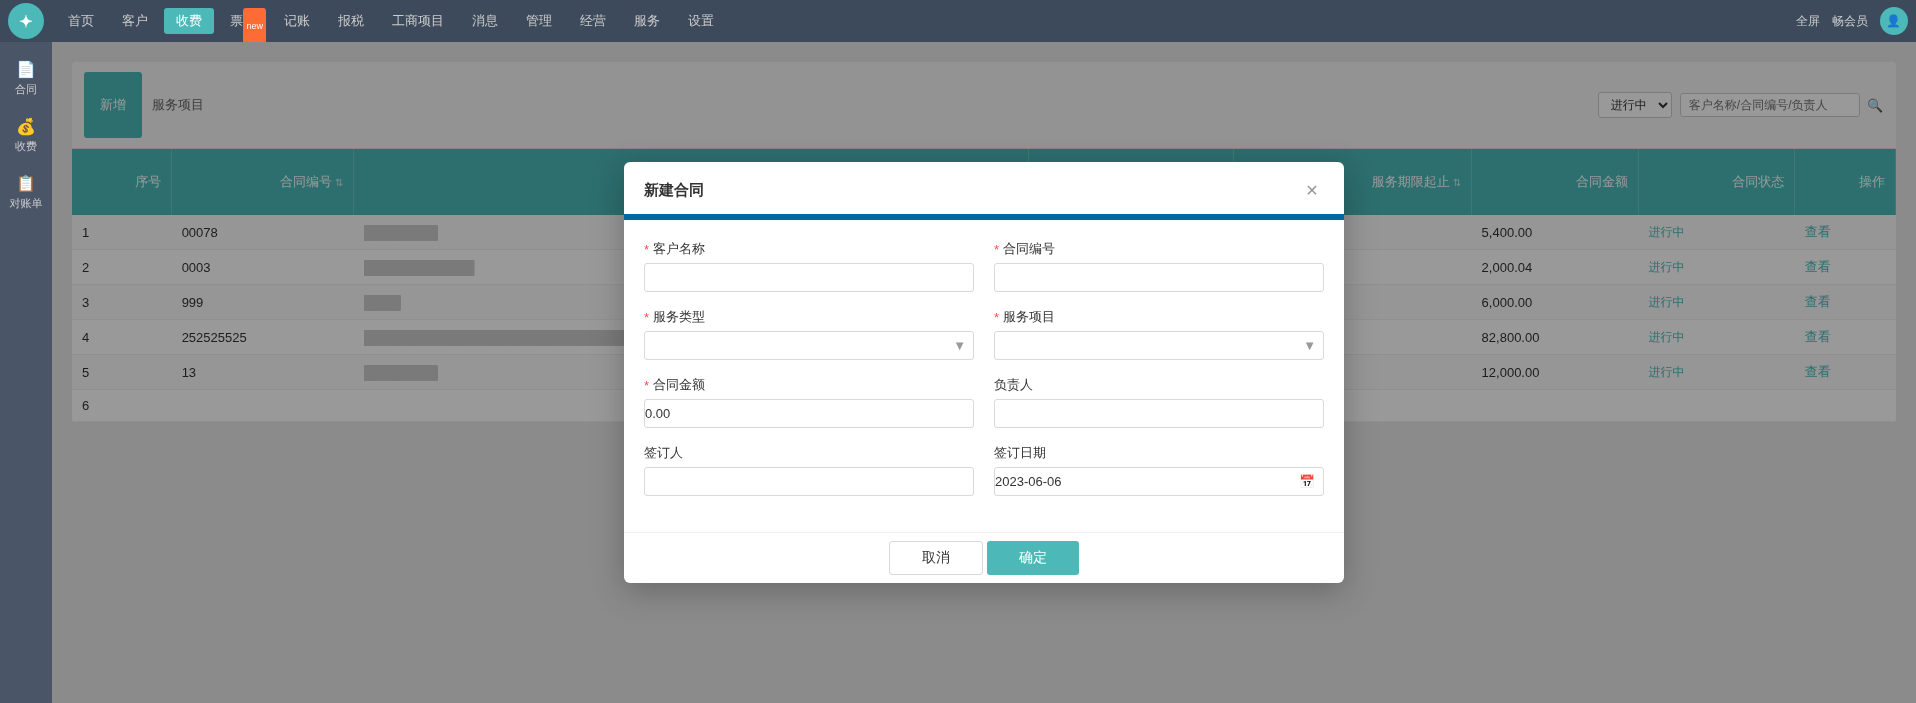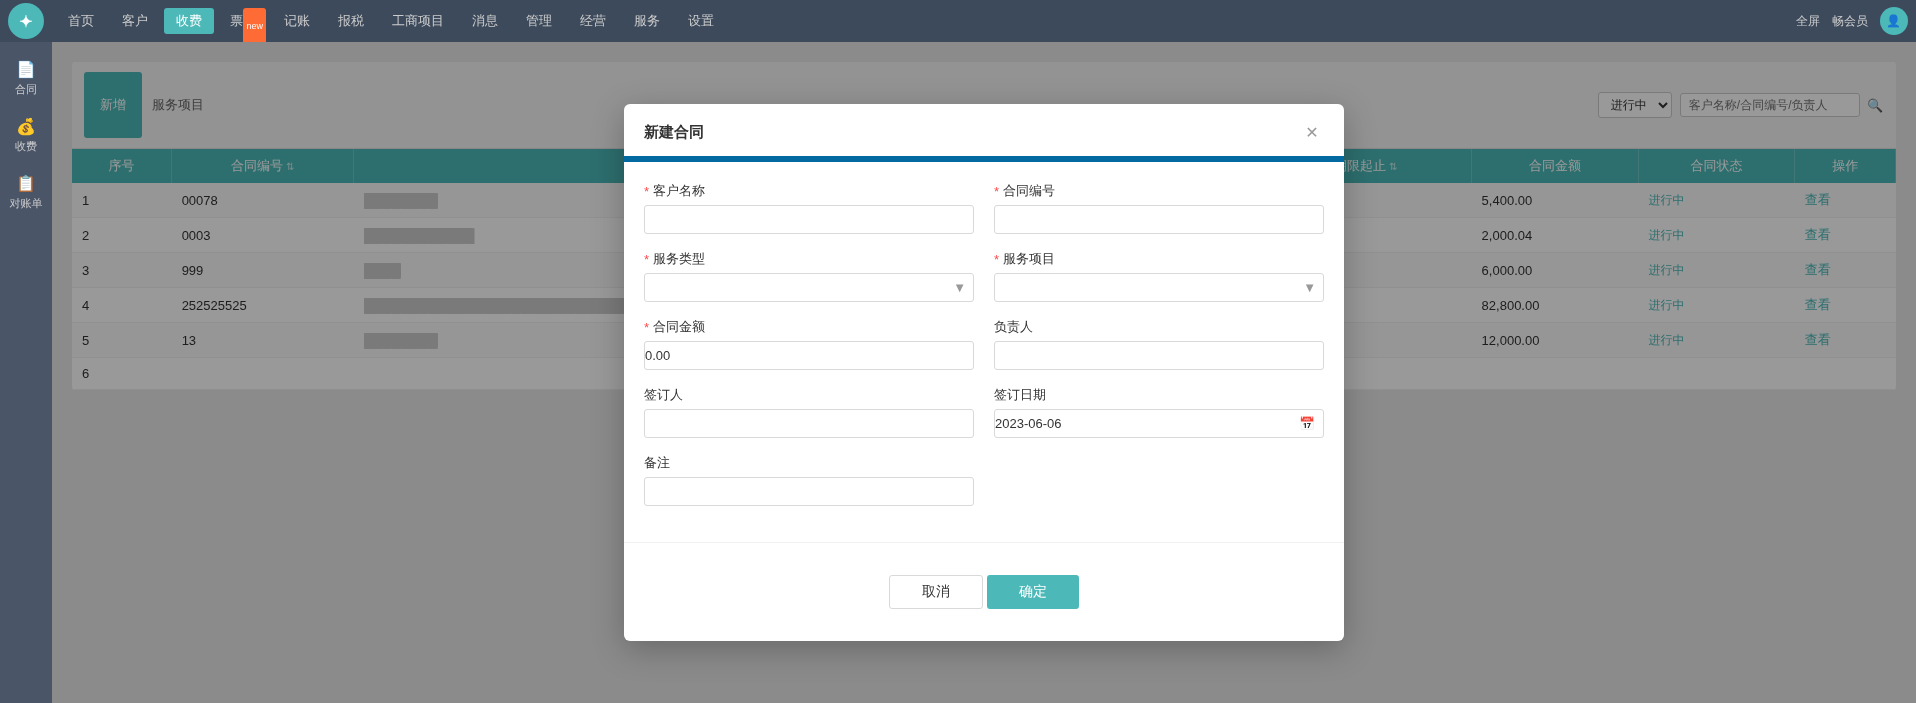--- a/index.html
+++ b/index.html
@@ -97,22 +97,22 @@
       border: 1px solid #ccc; border-radius: 3px; padding: 4px 8px;
       font-size: 12px; width: 180px;
     }
     .search-icon { color: #999; cursor: pointer; }
 
     
     .data-table {
       width: 100%; border-collapse: collapse;
     }
     .data-table th {
-      background: #4cb8b8; color: white; padding: 8px 10px;
-      text-align: center; font-weight: normal; font-size: 13px;
+      background: #4cb8b8; color: white; padding: 24px 10px;
+      text-align: right; font-weight: normal; font-size: 13px;
       border-right: 1px solid rgba(255,255,255,0.2);
     }
     .data-table td {
       padding: 8px 10px; border-bottom: 1px solid #f0f0f0;
       font-size: 13px; color: #333;
     }
     .data-table tr:nth-child(odd) td { background: #fafafa; }
     .data-table tr:nth-child(even) td { background: white; }
     .sort-icon { font-size: 10px; color: rgba(255,255,255,0.7); margin-left: 3px; }
     .action-link { color: #4cb8b8; cursor: pointer; text-decoration: none; }
@@ -166,21 +166,21 @@
       position: absolute; right: 8px; color: #999; pointer-events: none;
     }
     .input-with-icon {
       position: relative; display: flex; align-items: center;
     }
     .input-with-icon .form-input { padding-right: 30px; }
     .input-cal-icon {
       position: absolute; right: 8px; color: #bbb; cursor: pointer;
     }
     .modal-footer {
-      padding: 32px 20px; display: flex; justify-content: center; gap: 4px;
+      padding: 8px 20px; display: flex; justify-content: center; gap: 4px;
       border-top: 1px solid #f0f0f0;
     }
     .btn-cancel {
       background: white; border: 1px solid #d9d9d9; color: #333;
       padding: 7px 32px; border-radius: 3px; cursor: pointer; font-size: 14px;
     }
     .btn-confirm {
       background: #4cb8b8; border: none; color: white;
       padding: 7px 32px; border-radius: 3px; cursor: pointer; font-size: 14px;
     }
@@ -403,28 +403,20 @@
               <div class="form-label">
                 <span>签订日期</span>
               </div>
               <div class="input-with-icon">
                 <input class="form-input" type="text" value="2023-06-06" style="">
                 <span class="input-cal-icon">📅</span>
               </div>
             </div>
           </div>
 
-          <div class="form-row">
-            <div class="form-field" style="flex: 0 0 calc(50% - 10px);">
-              <div class="form-label">
-                <span>备注</span>
-              </div>
-              <input class="form-input" type="text" value="" style="width: 100%;">
-            </div>
-          </div>
         </div>
         <div class="modal-footer">
           <button class="btn-cancel">取消</button>
           <button class="btn-confirm">确定</button>
         </div>
       </div>
     </div>
   </div>
 </div>
 

